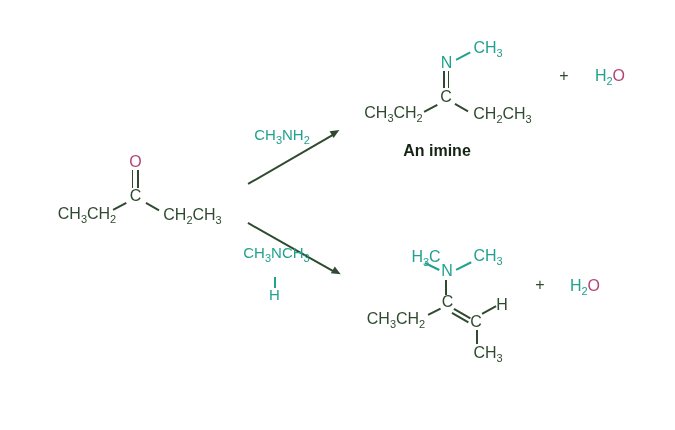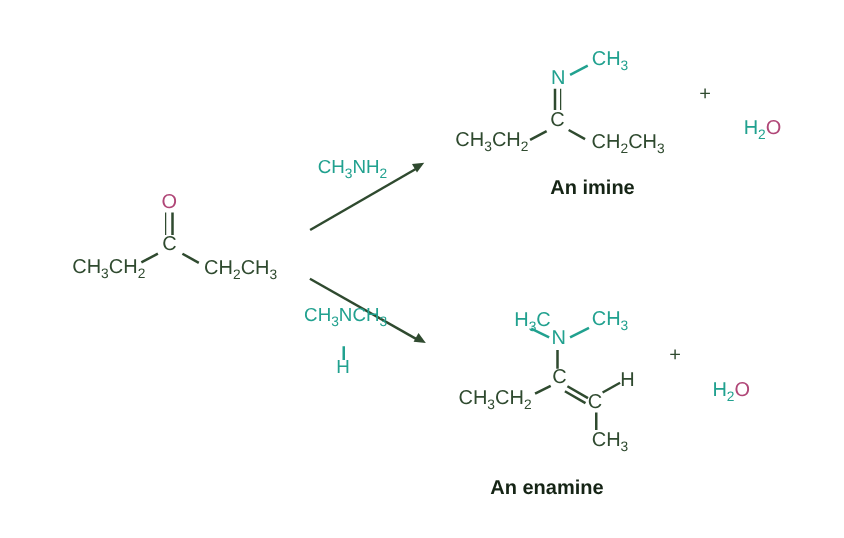--- a/index.html
+++ b/index.html
@@ -47,21 +47,21 @@
   }
   .arrow::after{
     content:"";position:absolute;right:-8px;top:-3.6px;
     width:0;height:0;
     border-left:9px solid var(--arrow);
     border-top:4.5px solid transparent;
     border-bottom:4.5px solid transparent;
   }
   .water{
     position:absolute;transform:translate(-50%,-50%);
-    font-size:16px;white-space:nowrap;line-height:1;margin-top:27px;
+    font-size:16px;white-space:nowrap;line-height:1;
   }
   .water sub{font-size:11px;line-height:0;}
 </style>
 </head>
 <body>
 
 <div class="stage">
 
   <span class="atom oxy" style="left:135.5px;top:161.5px;">O</span>
   <div class="vbond" style="left:131.6px;top:170px;height:17.5px;"></div>
@@ -83,21 +83,21 @@
   <span class="atom teal" style="left:488px;top:48px;">CH<sub>3</sub></span>
   <div class="bond teal-b" style="left:455.5px;top:58.5px;width:16px;transform:rotate(-28deg);"></div>
   <span class="atom teal" style="left:446.5px;top:62.5px;">N</span>
   <div class="vbond" style="left:443.2px;top:71px;height:17px;"></div>
   <div class="vbond" style="left:447.7px;top:71px;height:17px;"></div>
   <span class="atom" style="left:446px;top:97px;">C</span>
   <div class="bond" style="left:424px;top:110.5px;width:15px;transform:rotate(-28deg);"></div>
   <div class="bond" style="left:454.5px;top:103px;width:15px;transform:rotate(29deg);"></div>
   <span class="atom" style="left:393.5px;top:112.5px;">CH<sub>3</sub>CH<sub>2</sub></span>
   <span class="atom" style="left:502.5px;top:114px;">CH<sub>2</sub>CH<sub>3</sub></span>
-  <span class="mol-label" style="left:474px;top:151px;">An imine</span>
+  <span class="mol-label" style="left:437px;top:151px;">An imine</span>
   <span class="atom" style="left:564px;top:76px;">+</span>
   <span class="water" style="left:610px;top:76px;">
     <span class="teal">H<sub>2</sub></span><span class="oxy">O</span>
   </span>
 
   <span class="atom teal" style="left:426px;top:257px;">H<sub>3</sub>C</span>
   <span class="atom teal" style="left:488px;top:256px;">CH<sub>3</sub></span>
   <div class="bond teal-b" style="left:424.5px;top:262px;width:16px;transform:rotate(26deg);"></div>
   <div class="bond teal-b" style="left:456px;top:269px;width:17px;transform:rotate(-27deg);"></div>
   <span class="atom teal" style="left:447px;top:270.5px;">N</span>
@@ -105,19 +105,18 @@
   <span class="atom" style="left:447.5px;top:302px;">C</span>
   <div class="bond" style="left:427.5px;top:313.5px;width:14px;transform:rotate(-27deg);"></div>
   <span class="atom" style="left:396px;top:319px;">CH<sub>3</sub>CH<sub>2</sub></span>
   <div class="bond" style="left:454px;top:307.5px;width:18.5px;transform:rotate(30deg);"></div>
   <div class="bond" style="left:451.5px;top:311.8px;width:18.5px;transform:rotate(30deg);"></div>
   <span class="atom" style="left:476px;top:321.5px;">C</span>
   <div class="bond" style="left:482px;top:313px;width:15.5px;transform:rotate(-29deg);"></div>
   <span class="atom" style="left:502px;top:305px;">H</span>
   <div class="vbond" style="left:476.3px;top:330px;height:14px;"></div>
   <span class="atom" style="left:488px;top:352.5px;">CH<sub>3</sub></span>
-  <span class="mol-label" style="left:437.5px;top:391px;">An enamine</span>
   <span class="atom" style="left:540px;top:285px;">+</span>
   <span class="water" style="left:585px;top:285.5px;">
     <span class="teal">H<sub>2</sub></span><span class="oxy">O</span>
   </span>
 
 </div>
 
 </body></html>

